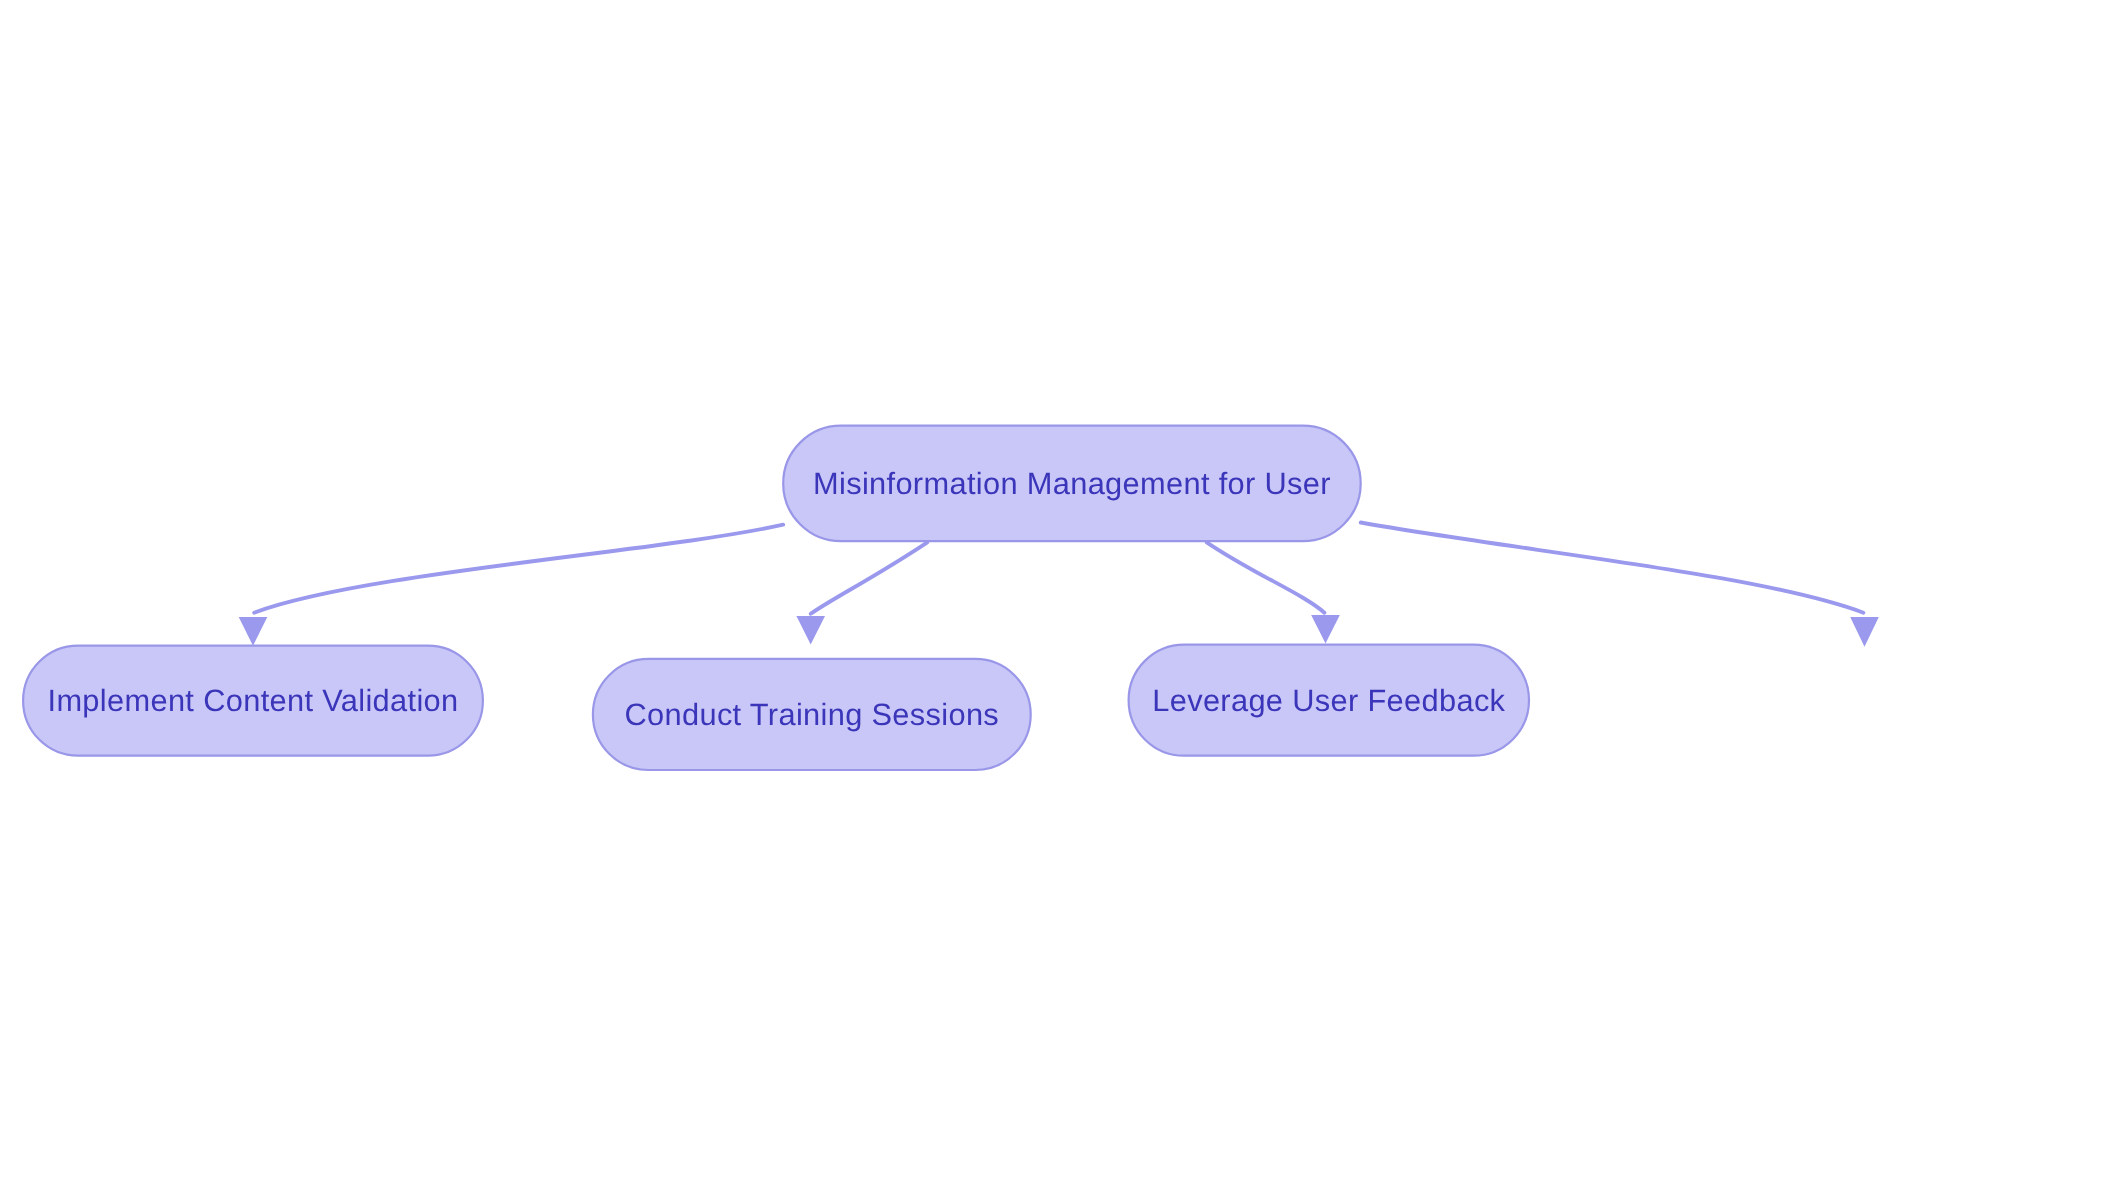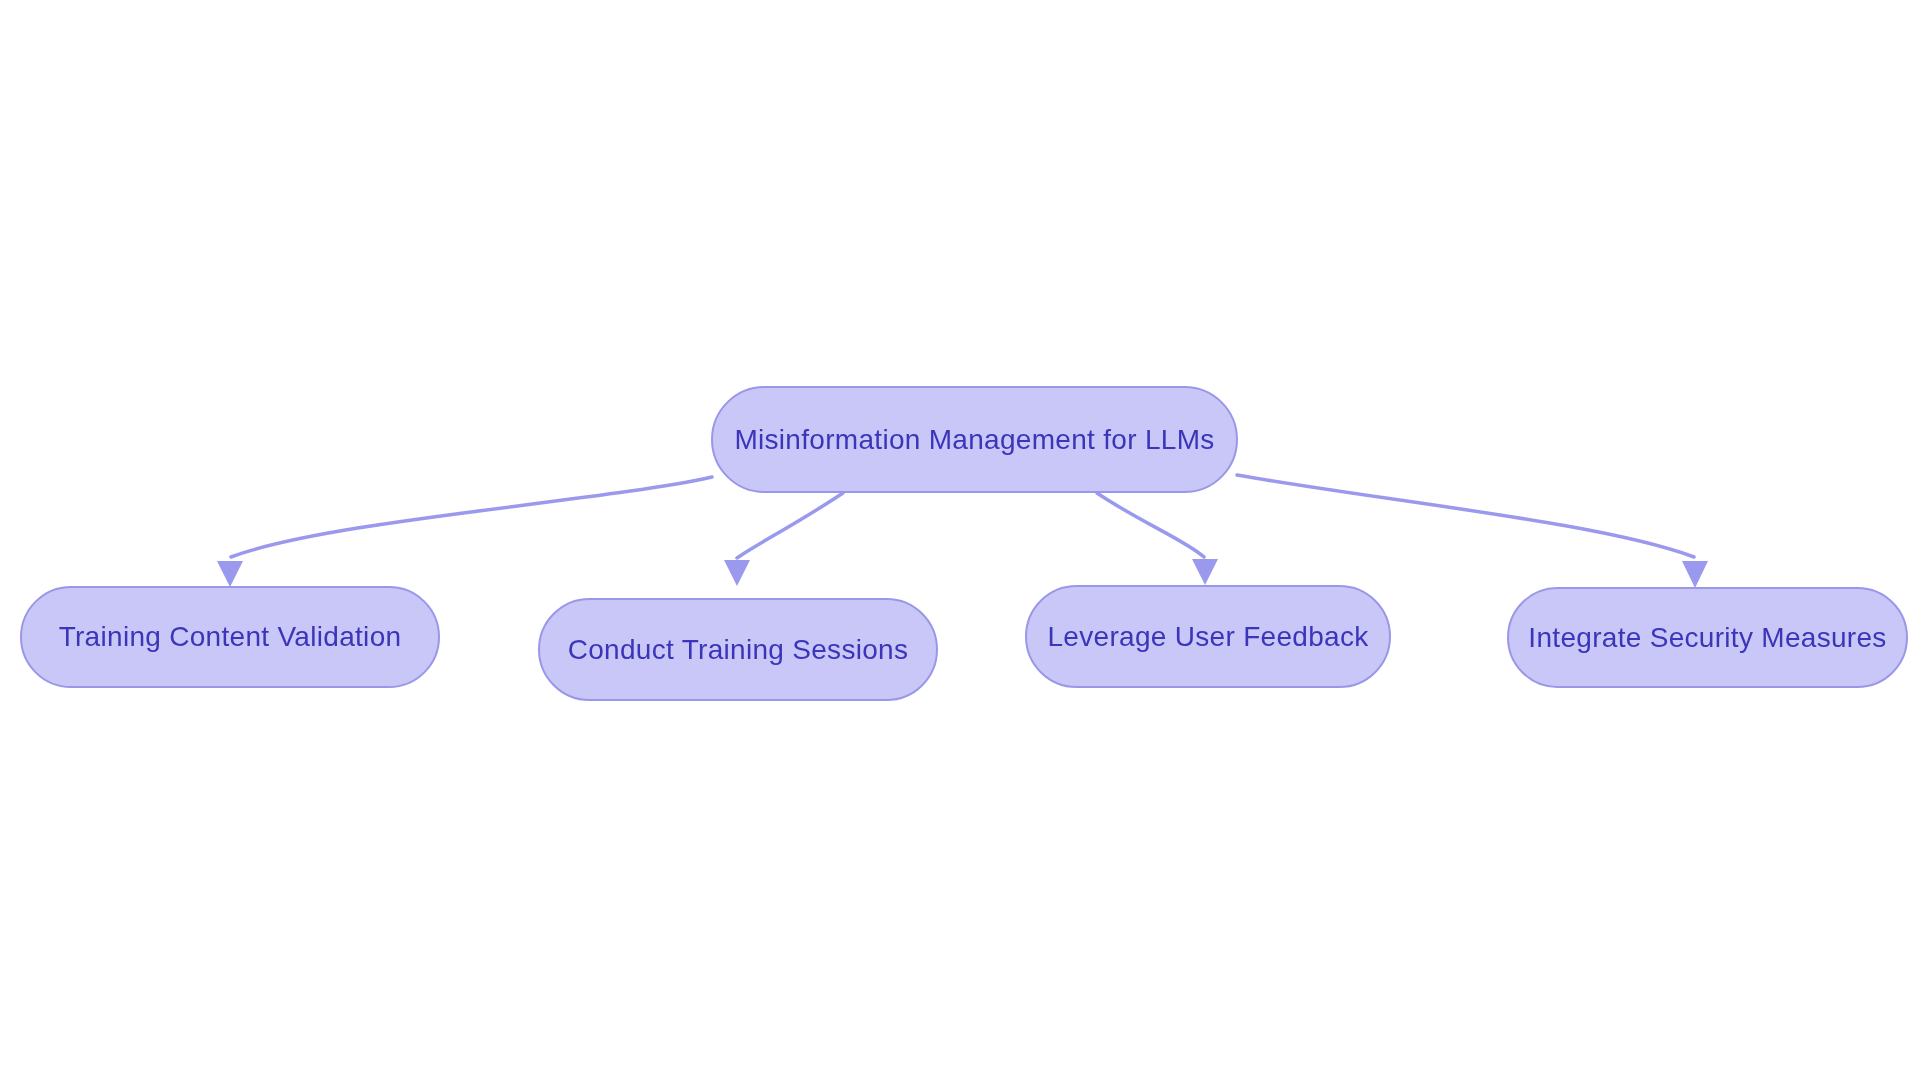--- a/index.html
+++ b/index.html
@@ -60,32 +60,29 @@
     <path d="M 1097,493 C 1140,522 1185,540 1204,557" fill="none" stroke-width="3.5" stroke-linecap="round" stroke="#9a99ee"></path>
     <path d="M 1237,475 C 1390,502 1600,522 1694,557" fill="none" stroke-width="3.5" stroke-linecap="round" stroke="#9a99ee"></path>
 
     <polygon points="217,561 243,561 230,587" fill="#9a99ee"></polygon>
     <polygon points="724,560 750,560 737,586" fill="#9a99ee"></polygon>
     <polygon points="1192,559 1218,559 1205,585" fill="#9a99ee"></polygon>
     <polygon points="1682,561 1708,561 1695,588" fill="#9a99ee"></polygon>
   </svg>
 
   <div class="node node-root">
-    <span class="label">Misinformation Management for LLMs</span>
+    <span class="label">Misinformation Management for User</span>
   </div>
 
   <div class="node node-child1">
-    <span class="label">Training Content Validation</span>
+    <span class="label">Implement Content Validation</span>
   </div>
 
   <div class="node node-child2">
     <span class="label">Conduct Training Sessions</span>
   </div>
 
   <div class="node node-child3">
     <span class="label">Leverage User Feedback</span>
   </div>
 
-  <div class="node node-child4">
-    <span class="label">Integrate Security Measures</span>
-  </div>
 
 </div>
 
 </body></html>

